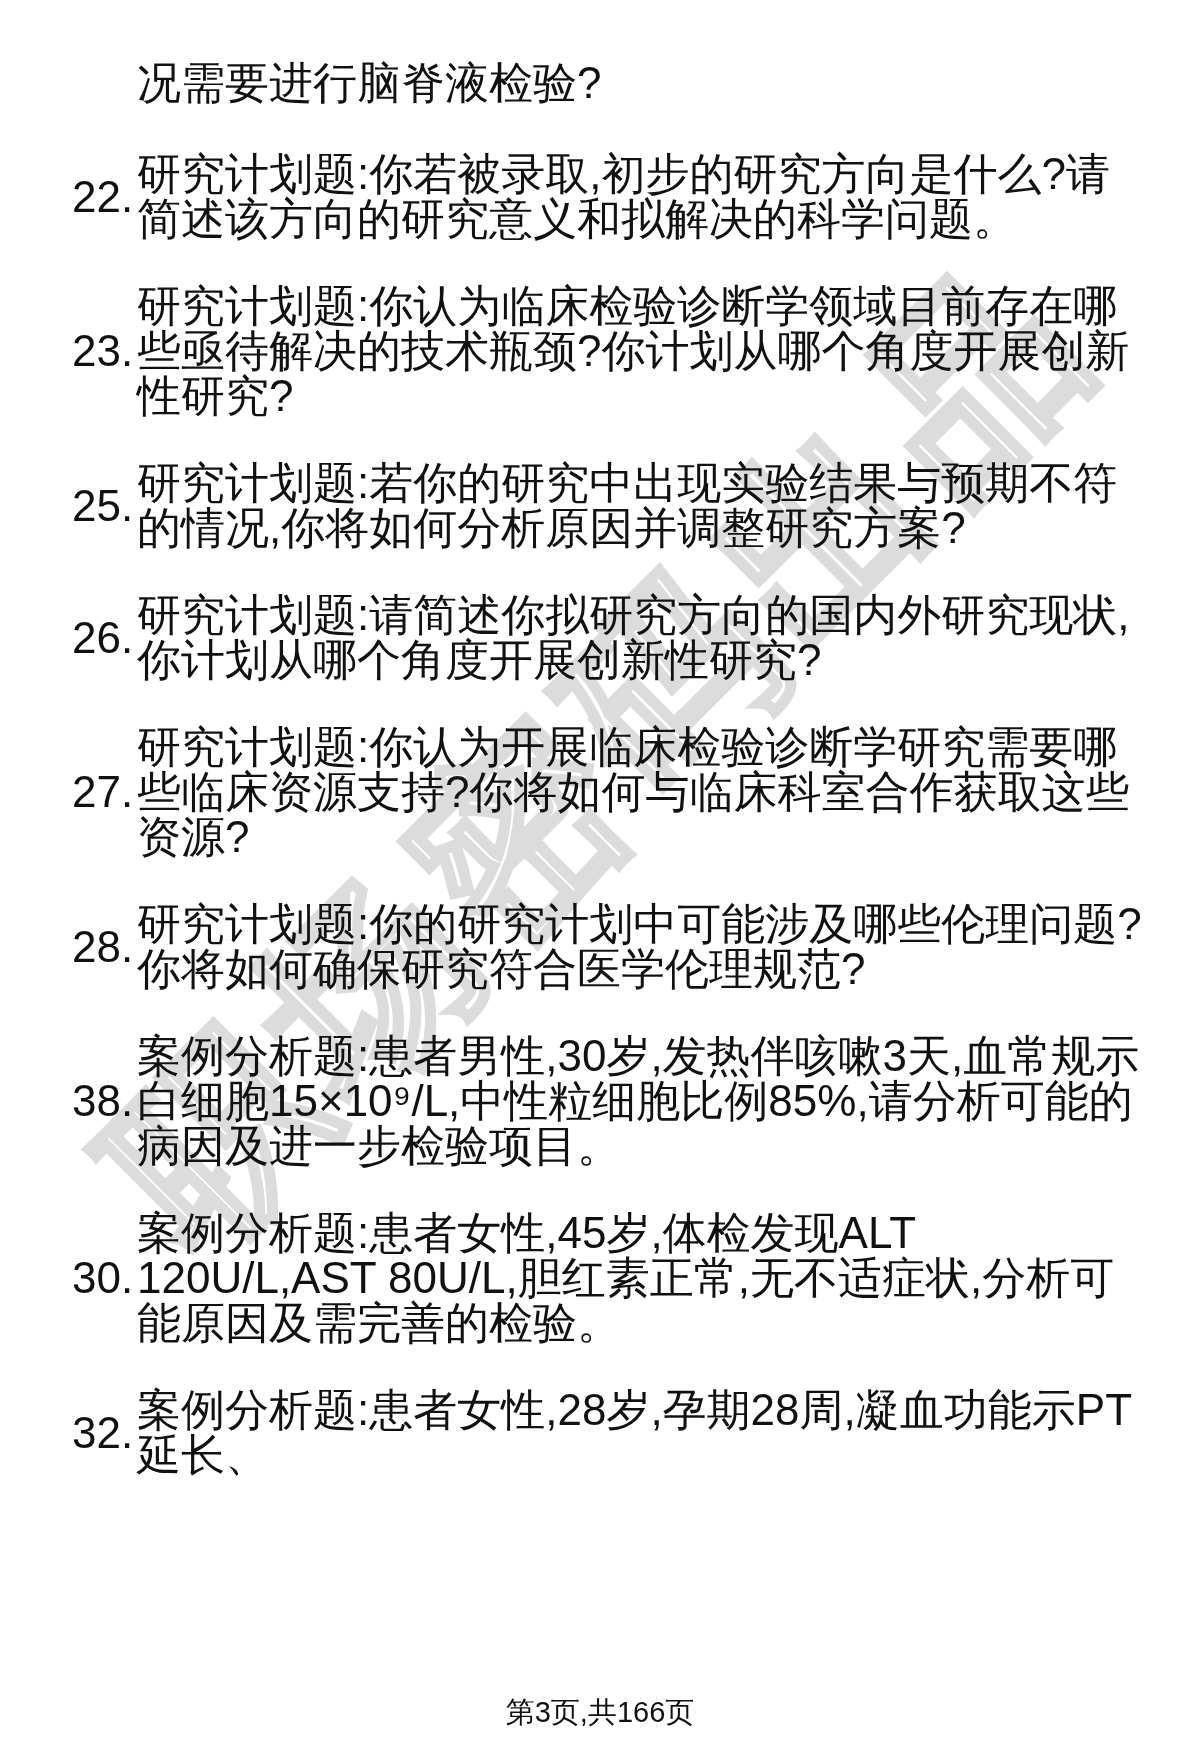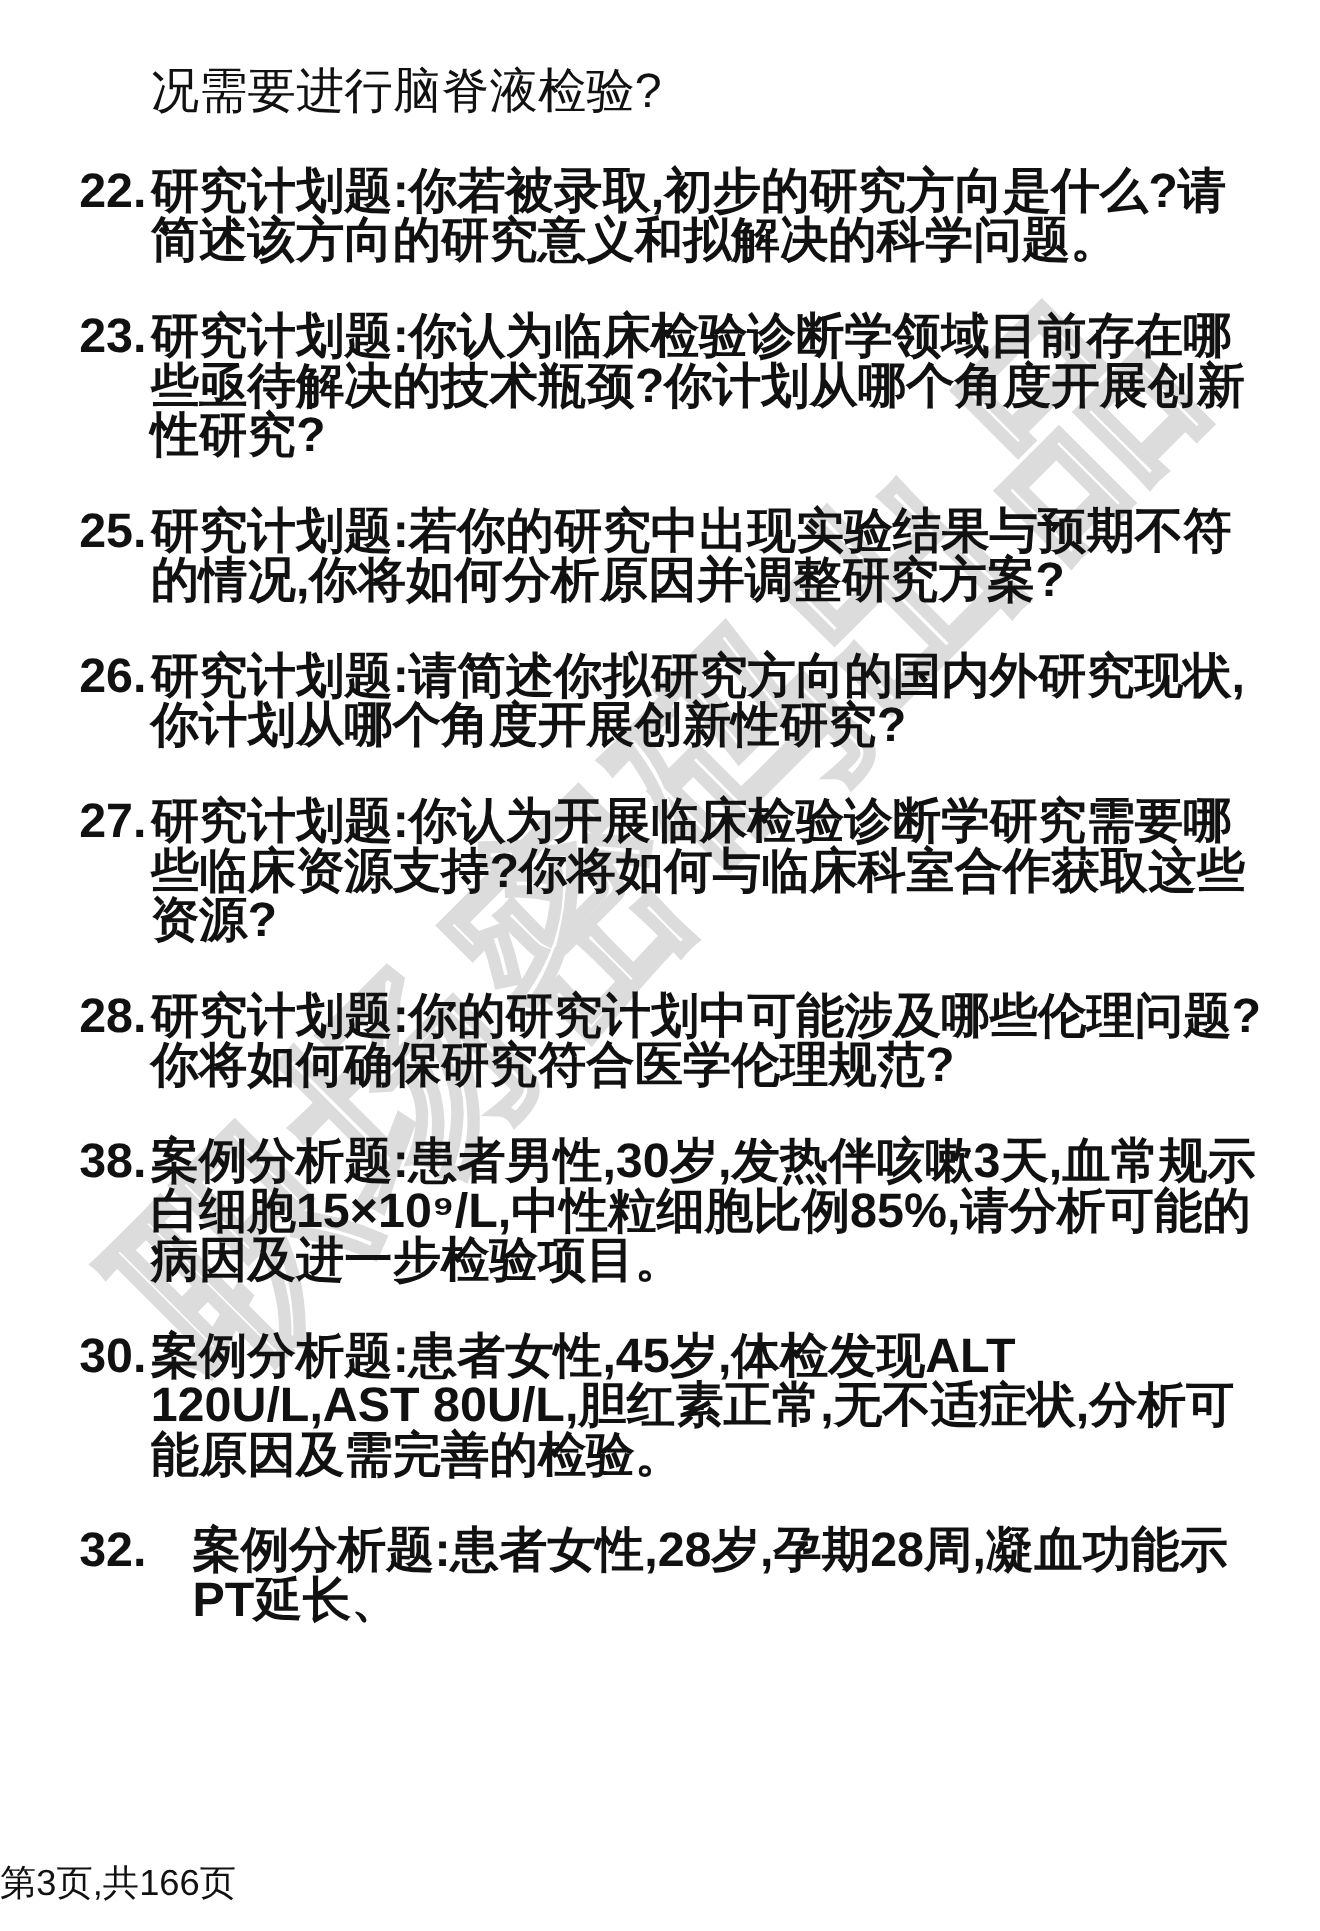--- a/index.html
+++ b/index.html
@@ -45,38 +45,38 @@
     margin-left: 65px;
     margin-bottom: 46px;
   }
   ol.questions {
     list-style: none;
     margin: 0;
     padding: 0;
   }
   .q {
     display: flex;
-    align-items: flex-start;
+    align-items: center;
     margin-bottom: 42px;
-    font-weight: bold;
   }
-  .q:last-child { margin-bottom: 0; gap: 38px; }
+  .q:last-child { margin-bottom: 0; }
   .q-num {
     flex: 0 0 65px;
     white-space: nowrap;
   }
   .q-text {
     flex: 1 1 auto;
   }
   .footer {
     position: absolute;
     left: 0;
     right: 0;
     bottom: 26px;
-    font-size: 33px;
+    text-align: center;
+    font-size: 29px;
     line-height: 34px;
     z-index: 1;
     color: #111111;
   }
 </style>
 </head>
 <body>
 
 <div class="page">
 

